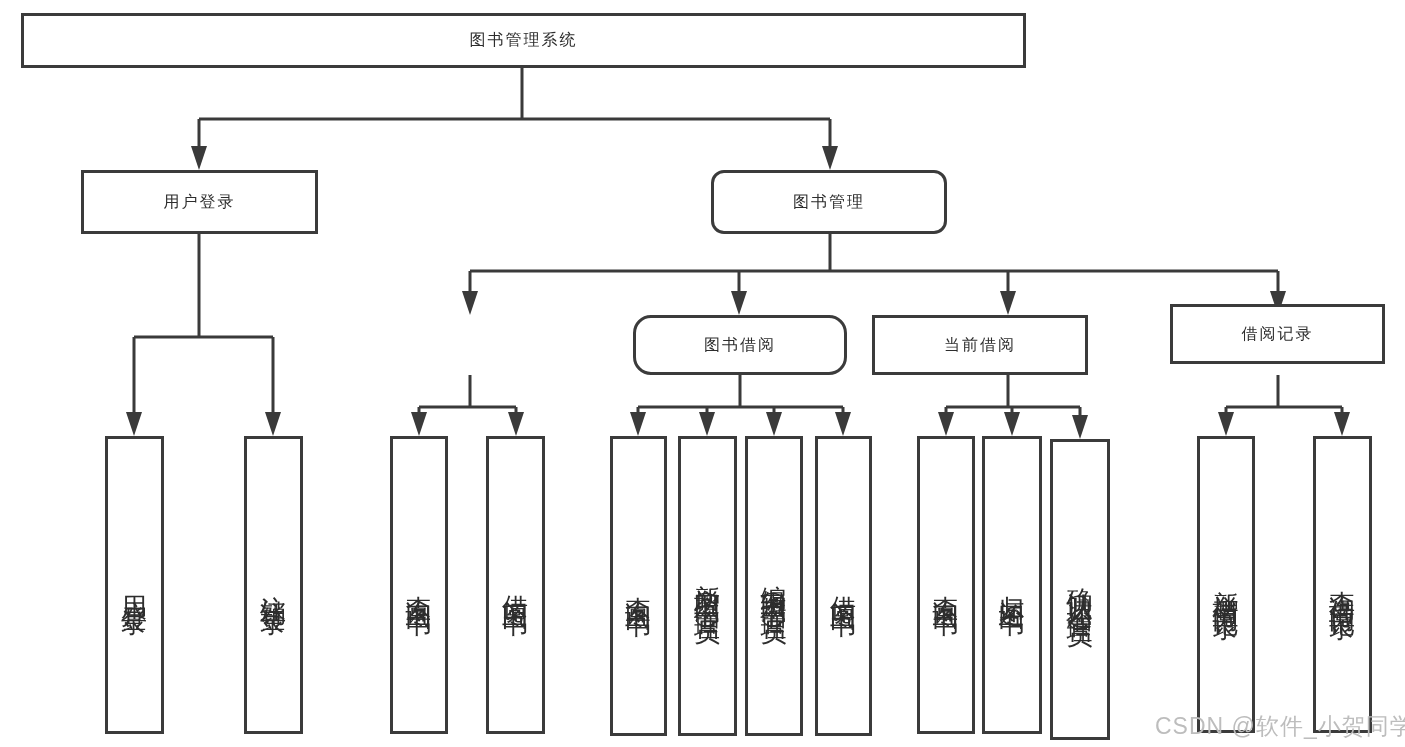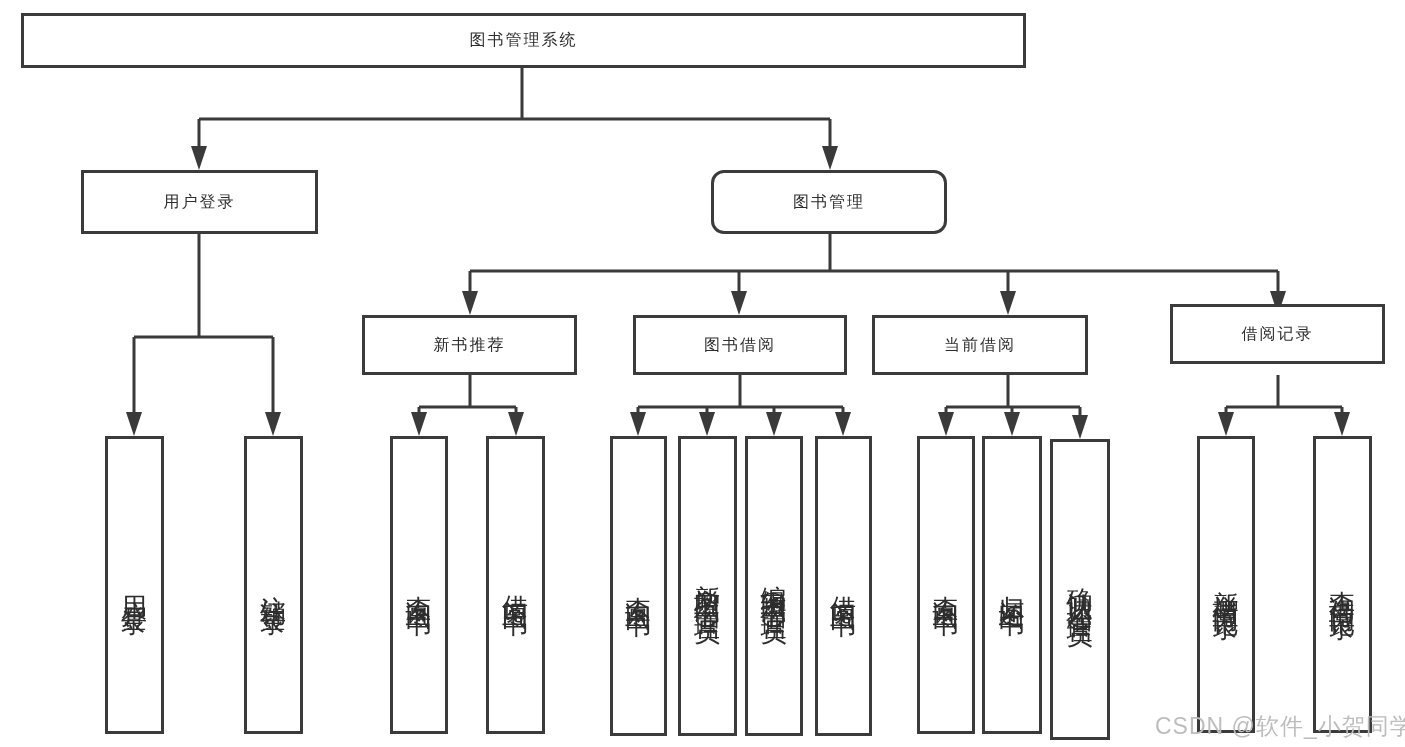--- a/index.html
+++ b/index.html
@@ -98,22 +98,21 @@
       <polygon points="1218,412 1234,412 1226,436"></polygon>
       <polygon points="1334,412 1350,412 1342,436"></polygon>
     </g>
   </svg>
 
   <div class="box h" style="left:21px; top:13px; width:1005px; height:55px;">图书管理系统</div>
 
   <div class="box h" style="left:81px; top:170px; width:237px; height:64px;">用户登录</div>
   <div class="box h" style="left:711px; top:170px; width:236px; height:64px;border-radius:13px;">图书管理</div>
 
-  <div class="box h" style="left:362px; top:315px; width:215px; height:60px;">新书推荐</div>
-  <div class="box h" style="left:633px; top:315px; width:214px; height:60px;">图书借阅</div>
+  <div class="box h" style="left:633px; top:315px; width:214px; height:60px;border-radius:18px;">图书借阅</div>
   <div class="box h" style="left:872px; top:315px; width:216px; height:60px;">当前借阅</div>
   <div class="box h" style="left:1170px; top:304px; width:215px; height:60px;font-family:Liberation Serif, serif;">借阅记录</div>
 
   <div class="box v" style="left:105px; top:436px; width:59px; height:298px;">用户登录</div>
   <div class="box v" style="left:244px; top:436px; width:59px; height:298px;">注销登录</div>
 
   <div class="box v" style="left:390px; top:436px; width:58px; height:298px;">查询图书</div>
   <div class="box v" style="left:486px; top:436px; width:59px; height:298px;">借阅图书</div>
 
   <div class="box v" style="left:610px; top:436px; width:57px; height:300px;">查询图书</div>

